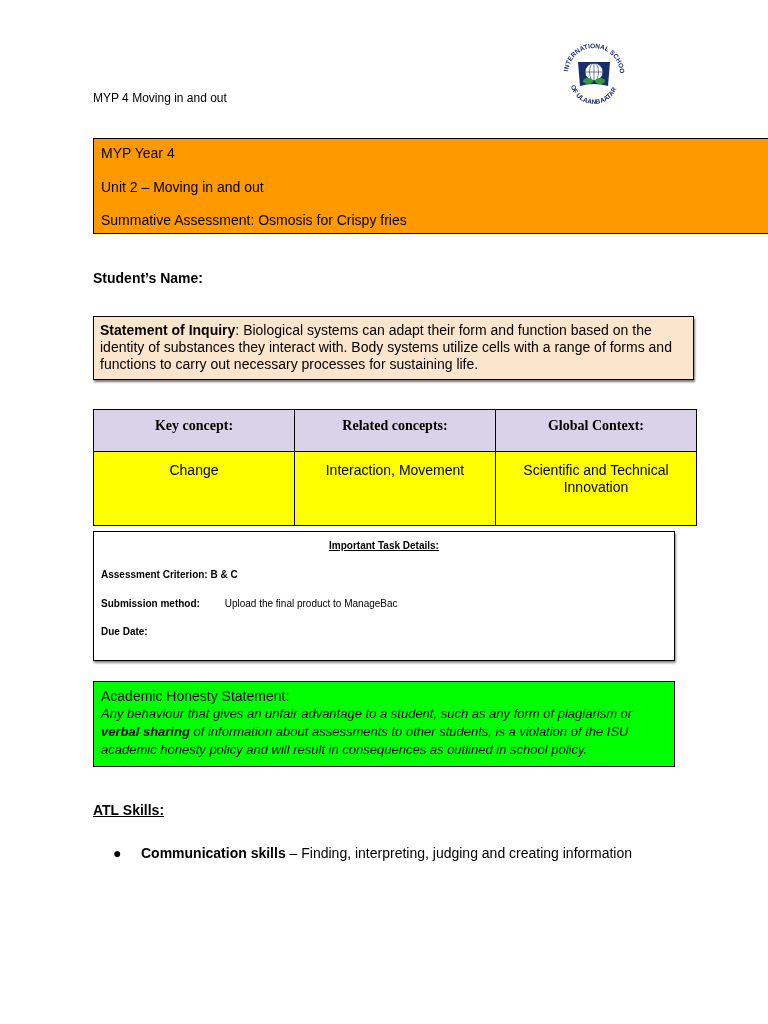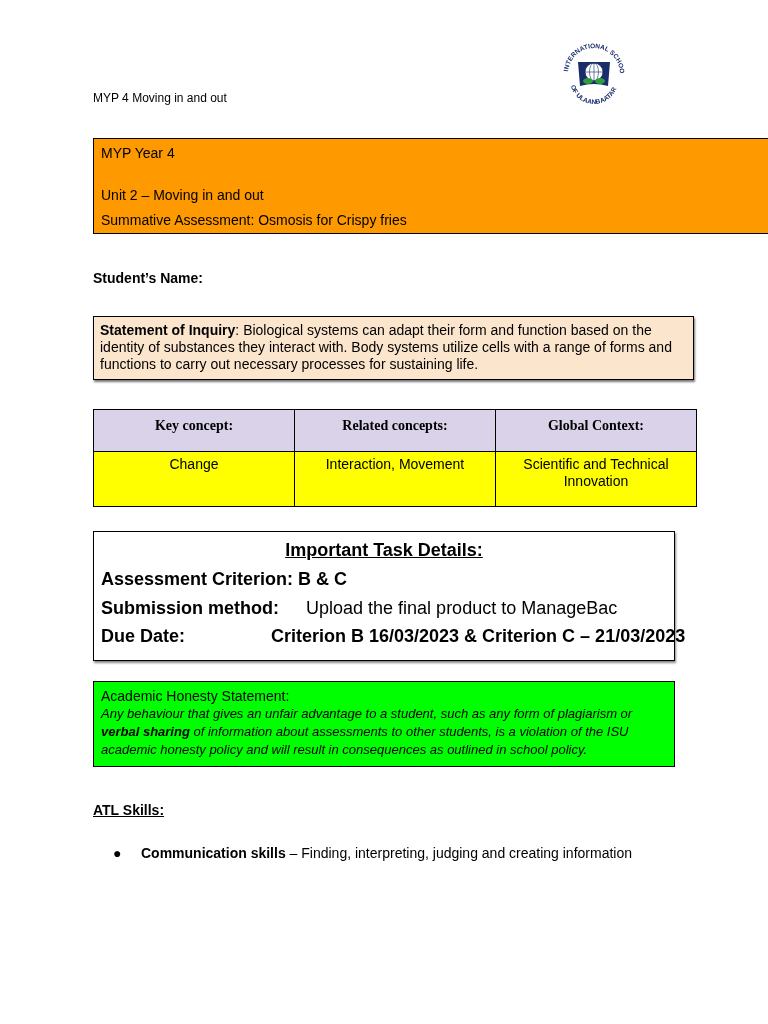--- a/index.html
+++ b/index.html
@@ -12,23 +12,23 @@
               border: 1px solid #000; box-sizing: border-box; font-size: 14px; }
   .unit-box div { position: absolute; left: 7px; }
   .student-label { left: 93px; top: 270px; font-size: 14px; font-weight: bold; }
   .soi-box { left: 93px; top: 316px; width: 601px; height: 64px; background: #fce5cd;
              border: 1px solid #000; box-shadow: 1px 2px 2px #777; box-sizing: border-box;
              font-size: 14px; line-height: 17px; padding: 5px 6px; }
   .concept-table { left: 93px; top: 409px; width: 604px; border-collapse: collapse;
                    font-size: 14px; text-align: center; }
   .concept-table th, .concept-table td { border: 1px solid #000; width: 33.3%; vertical-align: top; }
   .concept-table th { background: #d9d2e9; height: 42px; padding-top: 8px; font-weight: bold; box-sizing: border-box; font-family: Liberation Serif, serif; }
-  .concept-table td { background: #ffff00; height: 55px; padding-top: 4px; box-sizing: border-box; line-height: 17px; }
+  .concept-table td { background: #ffff00; height: 74px; padding-top: 10px; box-sizing: border-box; line-height: 17px; }
   .task-box { left: 93px; top: 531px; width: 582px; height: 130px; border: 1px solid #000;
-              box-shadow: 1px 2px 2px #888; box-sizing: border-box; font-size: 18px; }
+              box-shadow: 1px 2px 2px #888; box-sizing: border-box; font-size: 10px; }
   .task-box .row { position: absolute; left: 7px; }
   .task-title { left: 0; right: 0; top: 8px; text-align: center; font-weight: bold; text-decoration: underline; position: absolute; }
   .b { font-weight: bold; }
   .honesty-box { left: 93px; top: 681px; width: 582px; height: 86px; background: #00ff00;
                  border: 1px solid #000; box-sizing: border-box; padding: 5px 7px; font-size: 13px; line-height: 18px; }
   .honesty-title { font-weight: normal; font-size: 14px; }
   .honesty-body { font-style: italic; }
   .atl-title { left: 93px; top: 802px; font-size: 14px; font-weight: bold; text-decoration: underline; }
   .atl-list { left: 113px; top: 840px; width: 520px; font-size: 14px; line-height: 26px; }
   .atl-list .bullet { position: absolute; left: 0; top: 0; }
@@ -52,21 +52,21 @@
     <line x1="27" y1="32" x2="45" y2="32" stroke="#1a2d6b" stroke-width="0.6"></line>
     <line x1="36" y1="23" x2="36" y2="41" stroke="#1a2d6b" stroke-width="0.6"></line>
     <ellipse cx="36" cy="32" rx="4.5" ry="9" fill="none" stroke="#1a2d6b" stroke-width="0.6"></ellipse>
     <ellipse cx="30" cy="41" rx="5" ry="3" fill="#2e9e3a"></ellipse>
     <ellipse cx="42" cy="41" rx="5" ry="3" fill="#2e9e3a"></ellipse>
   </svg>
 </div>
 
 <div class="abs unit-box">
   <div style="top:6px">MYP Year 4</div>
-  <div style="top:48px">Unit 2 – Moving in and out</div>
+  <div style="top:40px">Unit 2 – Moving in and out</div>
   <div style="top:73px">Summative Assessment: Osmosis for Crispy fries</div>
 </div>
 
 <div class="abs student-label">Student’s Name:</div>
 
 <div class="abs soi-box">
   <span class="b">Statement of Inquiry</span><span>: Biological systems can adapt their form and function based on the identity of substances they interact with. Body systems utilize cells with a range of forms and functions to carry out necessary processes for sustaining life.</span>
 </div>
 
 <table class="abs concept-table">
@@ -86,21 +86,20 @@
 
 <div class="abs task-box">
   <div class="task-title">Important Task Details:</div>
   <div class="row b" style="top:37px">Assessment Criterion: B &amp; C</div>
   <div class="row" style="top:66px">
     <span class="b">Submission method:</span>
     <span style="margin-left:22px">Upload the final product to ManageBac</span>
   </div>
   <div class="row" style="top:94px; width:570px">
     <span class="b">Due Date:</span>
-    <span class="b" style="position:absolute; left:170px; white-space:nowrap">Criterion B 16/03/2023 &amp; Criterion C – 21/03/2023</span>
   </div>
 </div>
 
 <div class="abs honesty-box">
   <div class="honesty-title">Academic Honesty Statement:</div>
   <div class="honesty-body">
     <span>Any behaviour that gives an unfair advantage to a student, such as any form of plagiarism or </span><b>verbal sharing</b><span> of information about assessments to other students, is a violation of the ISU academic honesty policy and will result in consequences as outlined in school policy.</span>
   </div>
 </div>
 

